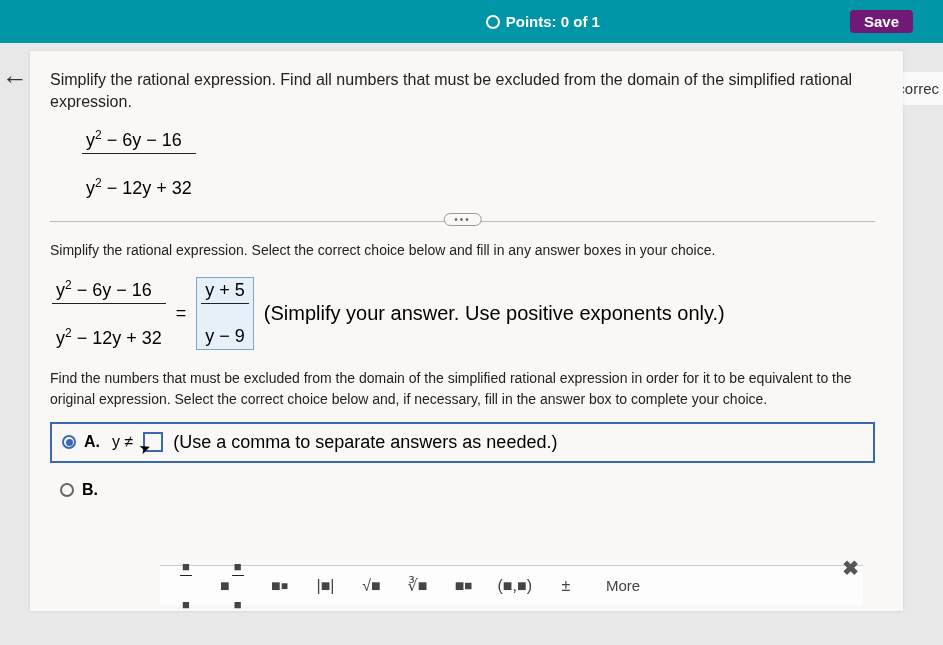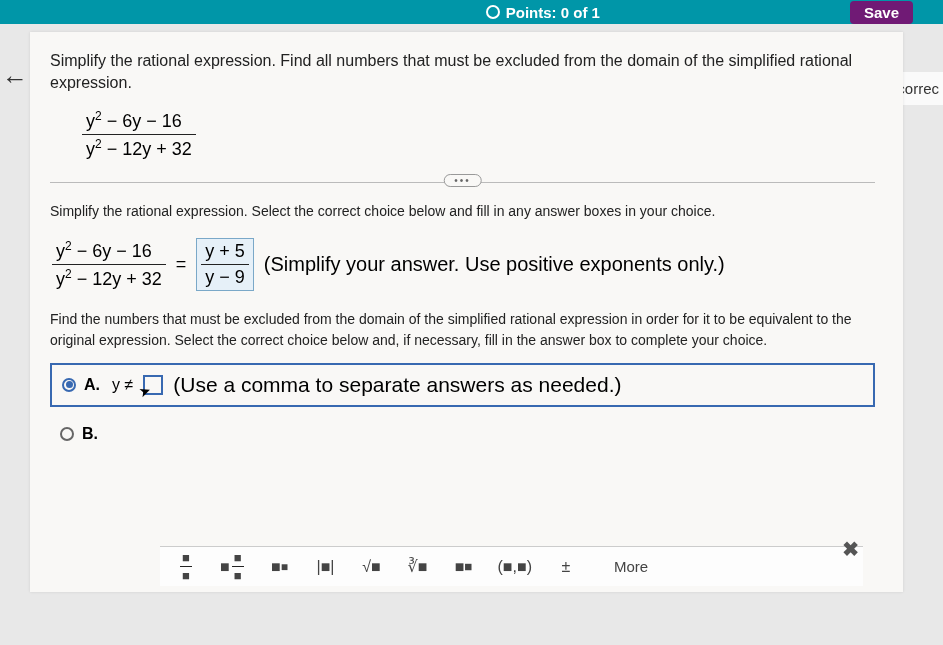--- a/index.html
+++ b/index.html
@@ -7,21 +7,21 @@
       margin: 0;
       font-family: Arial, Helvetica, sans-serif;
       background: #e8e8e8;
       width: 943px;
       height: 645px;
       overflow: hidden;
       position: relative;
     }
     .header {
       background: #0096a8;
-      height: 24px;
+      height: 43px;
       display: flex;
       align-items: center;
       justify-content: flex-end;
       padding-right: 30px;
       gap: 250px;
       color: #fff;
       font-size: 15px;
       font-weight: bold;
     }
     .header .points {
@@ -80,20 +80,21 @@
       margin: 4px 2px;
     }
     .fraction .num {
       display: block;
       border-bottom: 1.5px solid #222;
       padding: 0 4px 2px 4px;
     }
     .fraction .den {
       display: block;
       padding: 2px 4px 0 4px;
+      margin-top: 20px;
     }
     .math-display {
       margin: 8px 0 8px 30px;
       font-size: 18px;
     }
     sup { font-size: 12px; vertical-align: super; }
     .divider {
       border: none;
       border-top: 1px solid #bbb;
       margin: 18px 0;
@@ -200,21 +201,21 @@
       color: #444;
     }
     .toolbar .tb-item {
       display: inline-flex;
       align-items: center;
       justify-content: center;
       min-width: 24px;
       height: 28px;
     }
     .toolbar .more {
-      margin-left: 14px;
+      margin-left: 6px;
       font-size: 15px;
     }
     .toolbar .close-x {
       position: absolute;
       right: 4px;
       top: -10px;
       font-size: 20px;
       font-weight: bold;
       color: #555;
     }
@@ -273,21 +274,21 @@
   <div class="section-text">Find the numbers that must be excluded from the domain of the simplified rational expression in order for it to be equivalent to the original expression. Select the correct choice below and, if necessary, fill in the answer box to complete your choice.</div>
 
   <div class="choice-container">
     <div class="choice-selected">
       <span class="radio filled"></span>
       <span class="choice-label">A.</span>
       <span>y ≠</span>
       <span class="input-box">
         <span class="cursor-arrow">➤</span>
       </span>
-      <span style="font-size:21px;">(Use a comma to separate answers as needed.)</span>
+      <span style="font-size:18px;">(Use a comma to separate answers as needed.)</span>
     </div>
     <div class="choice-unselected">
       <span class="radio empty"></span>
       <span class="choice-label">B.</span>
     </div>
   </div>
 
   <div class="toolbar">
     <span class="tb-item">
       <span class="fraction small-frac">

